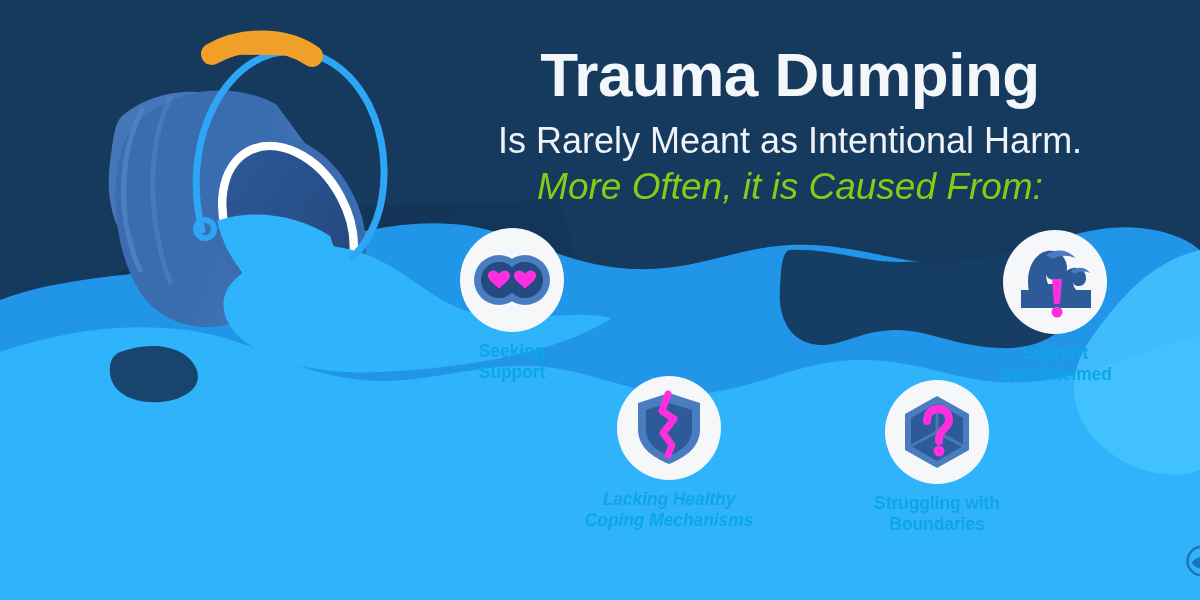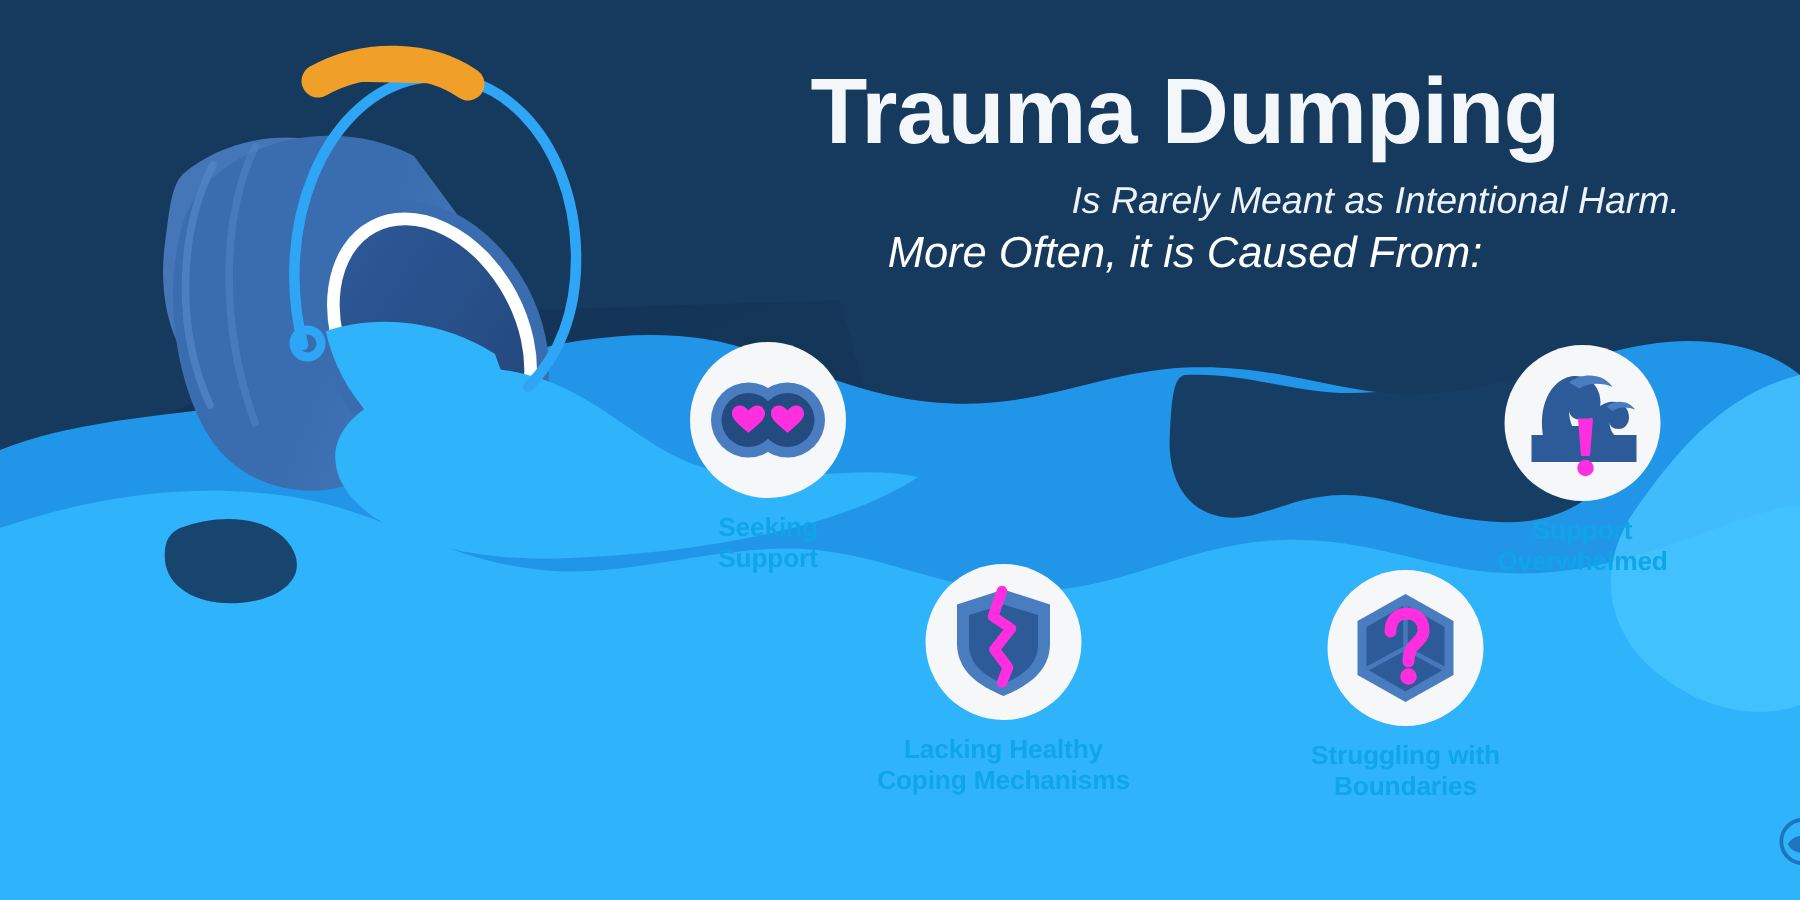--- a/index.html
+++ b/index.html
@@ -36,32 +36,30 @@
   #main-title {
     font-size: 62px;
     font-weight: bold;
     color: #f4f7fa;
     letter-spacing: -0.5px;
     line-height: 1.05;
     margin: 0;
     white-space: nowrap;
   }
   #subtitle-1 {
-    font-size: 25px;
-    font-style: italic;
+    font-size: 36px;
     color: #eef3f8;
     margin: 12px 0 0 0;
     line-height: 1.2;
     white-space: nowrap;
-    text-align: right;
   }
   #subtitle-2 {
-    font-size: 29px;
+    font-size: 37px;
     font-style: italic;
-    color: #ffffff;
+    color: #84cc16;
     margin: 3px 0 0 0;
     line-height: 1.2;
     white-space: nowrap;
   }
   
   .feature {
     position: absolute;
     z-index: 50;
     text-align: center;
   }
@@ -79,21 +77,21 @@
   .feature-label {
     margin-top: 9px;
     font-size: 17.5px;
     font-weight: bold;
     color: #0ea5e9;
     line-height: 1.18;
     white-space: pre-line;
     letter-spacing: -0.1px;
   }
   #feature-seeking-support   { left: 456px; top: 228px; width: 112px; }
-  #feature-lacking-coping    { left: 613px; top: 376px; width: 112px; }
+  #feature-lacking-coping    { left: 613px; top: 376px; width: 112px; font-style: italic; }
   #feature-boundaries        { left: 841px; top: 380px; width: 112px; margin-left: 40px; }
   #feature-overwhelmed       { left: 999px; top: 230px; width: 112px; }
   #feature-lacking-coping .feature-label,
   #feature-boundaries .feature-label,
   #feature-overwhelmed .feature-label,
   #feature-seeking-support .feature-label {
     position: relative;
     width: 260px;
     left: 50%;
     transform: translateX(-50%);

